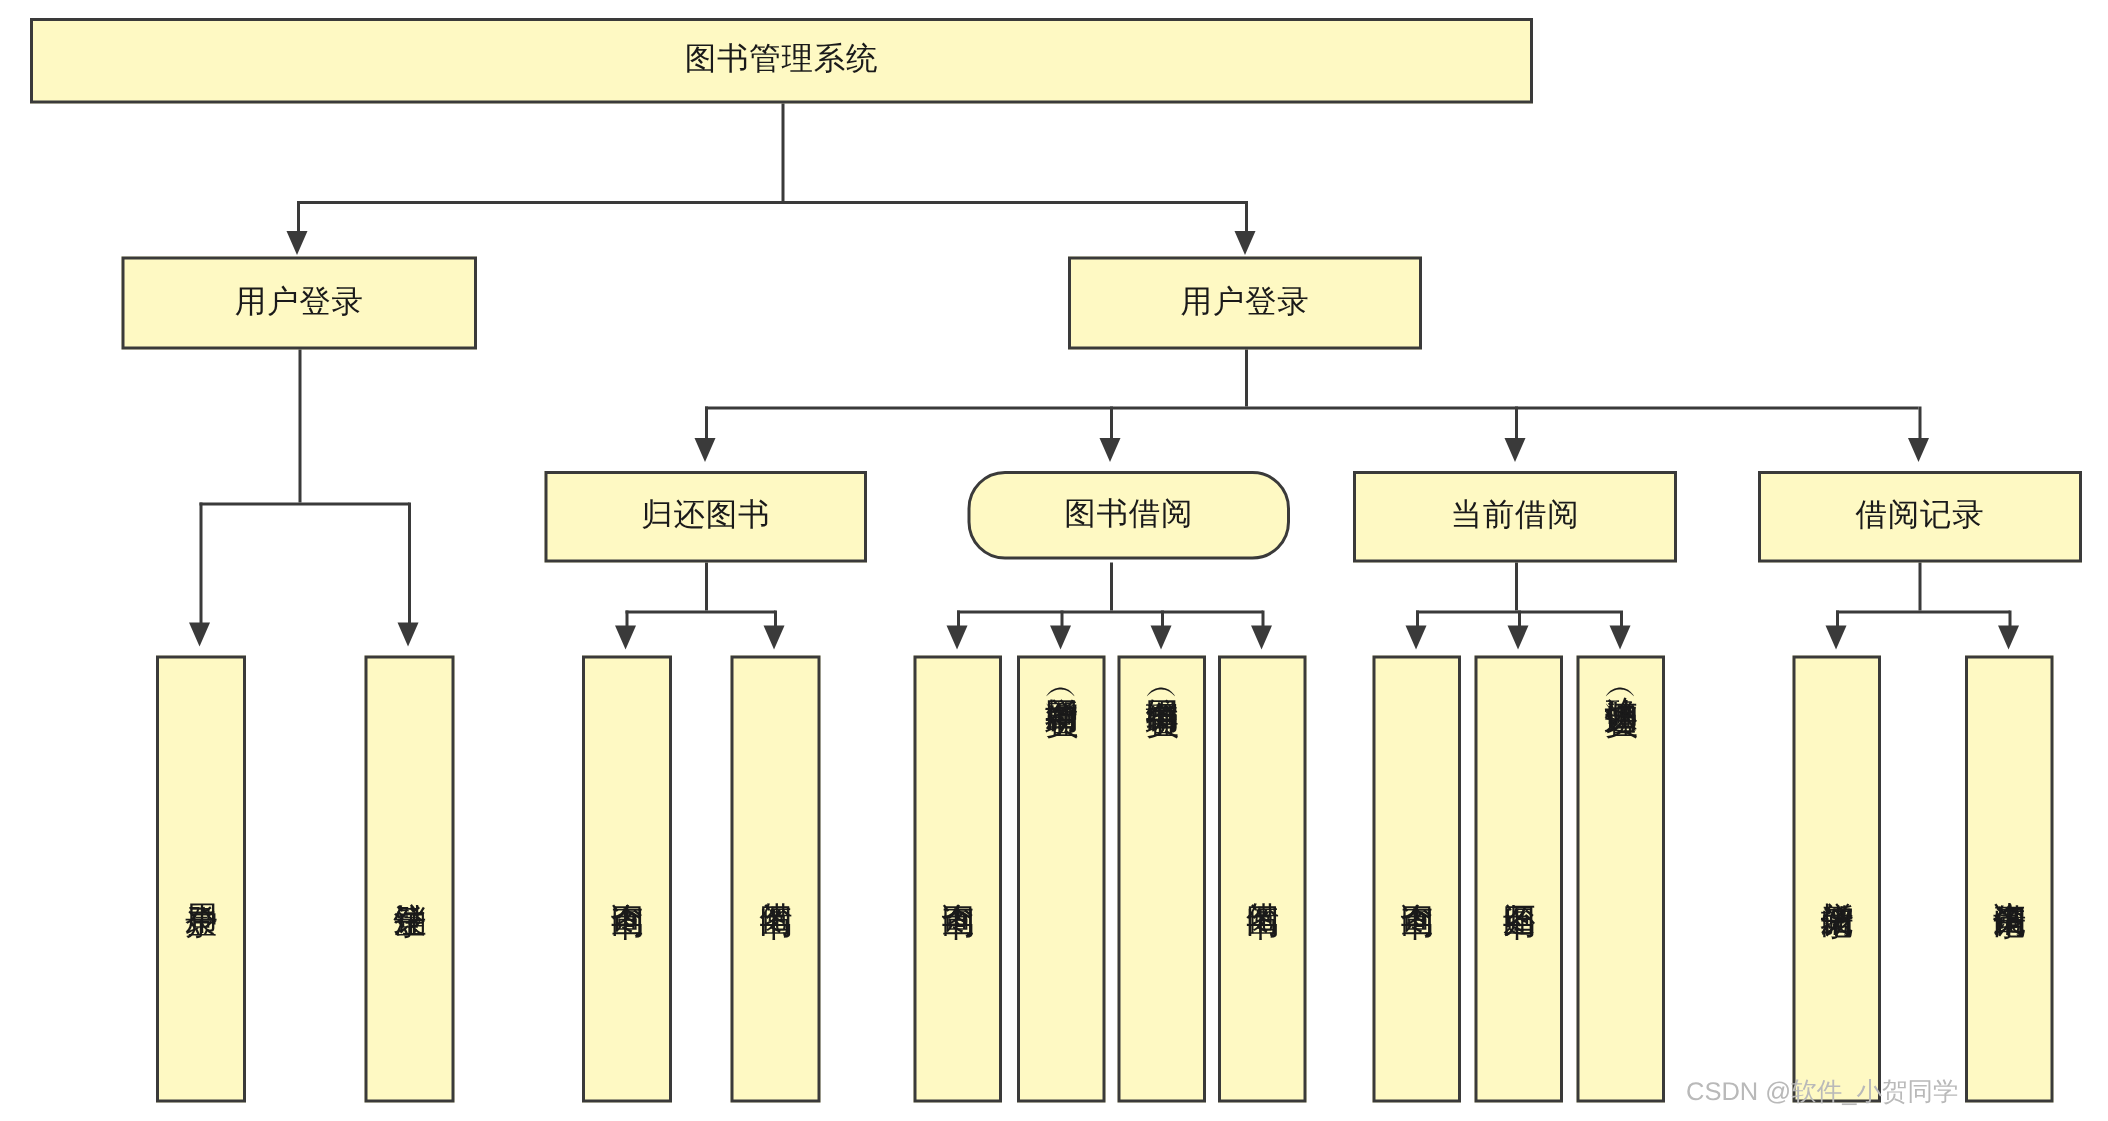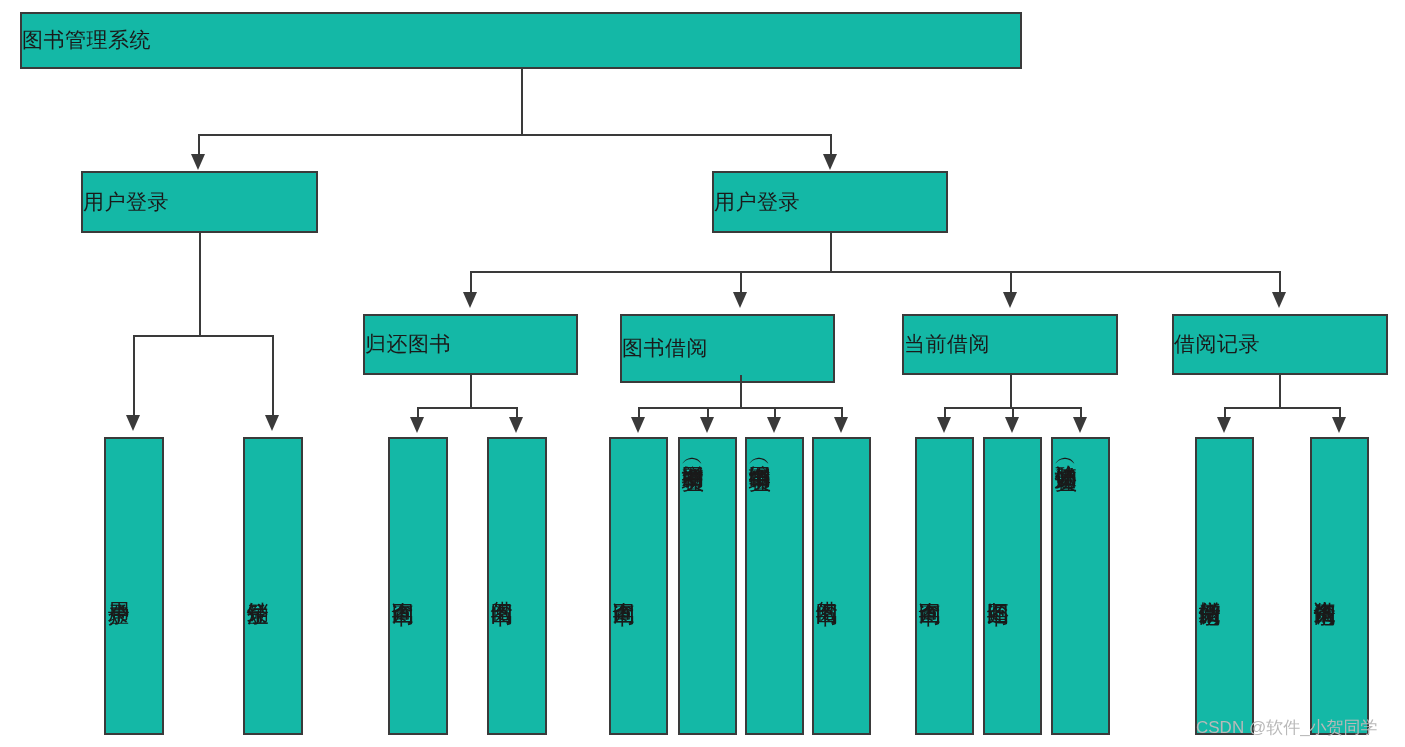--- a/index.html
+++ b/index.html
@@ -14,23 +14,24 @@
     position: relative;
     width: 1405px;
     height: 747px;
     background: #ffffff;
     overflow: hidden;
   }
   .node {
     position: absolute;
     box-sizing: border-box;
     border: 2.5px solid #3a3a3a;
-    background: #14b8a6;
+    background: #fef9c3;
     display: flex;
     align-items: center;
+    justify-content: center;
     color: #1a1a1a;
   }
   .node-label {
     display: block;
     text-align: center;
     line-height: 1.05;
     white-space: nowrap;
   }
   
   .h-node .node-label {
@@ -120,21 +121,21 @@
   <div class="vline" style="left:740px; top:271px; height:23px;"></div>
   <div class="arrow" style="left:733px; top:292px;"></div>
   <div class="vline" style="left:1010px; top:271px; height:23px;"></div>
   <div class="arrow" style="left:1003px; top:292px;"></div>
   <div class="vline" style="left:1279px; top:271px; height:23px;"></div>
   <div class="arrow" style="left:1272px; top:292px;"></div>
 
   <div class="node h-node" style="left:363px; top:314px; width:215px; height:61px;">
     <span class="node-label">归还图书</span>
   </div>
-  <div class="node h-node" style="left:620px; top:314px; width:215px; height:69px;">
+  <div class="node h-node" style="left:645px; top:314px; width:215px; height:59px;border-radius:25px;">
     <span class="node-label">图书借阅</span>
   </div>
   <div class="node h-node" style="left:1172px; top:314px; width:216px; height:61px;">
     <span class="node-label">借阅记录</span>
   </div>
   <div class="node h-node" style="left:902px; top:314px; width:216px; height:61px;">
     <span class="node-label">当前借阅</span>
   </div>
 
   <div class="vline" style="left:470px; top:375px; height:32px;"></div>
@@ -207,15 +208,15 @@
     <span class="node-label">确认归还（管理员）</span>
   </div>
 
   <div class="node v-node center-text" style="left:1195px; top:437px; width:59px; height:298px;">
     <span class="node-label">新增借阅记录</span>
   </div>
   <div class="node v-node center-text" style="left:1310px; top:437px; width:59px; height:298px;">
     <span class="node-label">查询借阅记录</span>
   </div>
 
-  <div class="watermark" style="left:1196px; top:716px;text-align:center;">CSDN @软件_小贺同学</div>
+  <div class="watermark" style="left:1124px; top:716px;text-align:center;">CSDN @软件_小贺同学</div>
 
 </div>
 
 </body></html>

